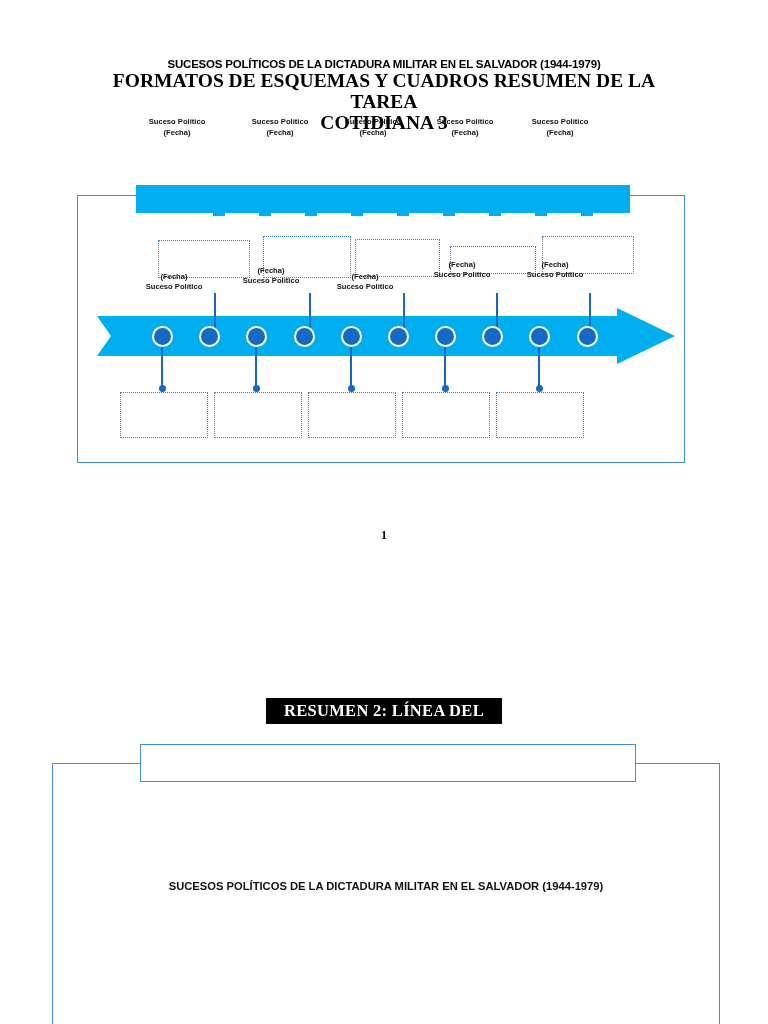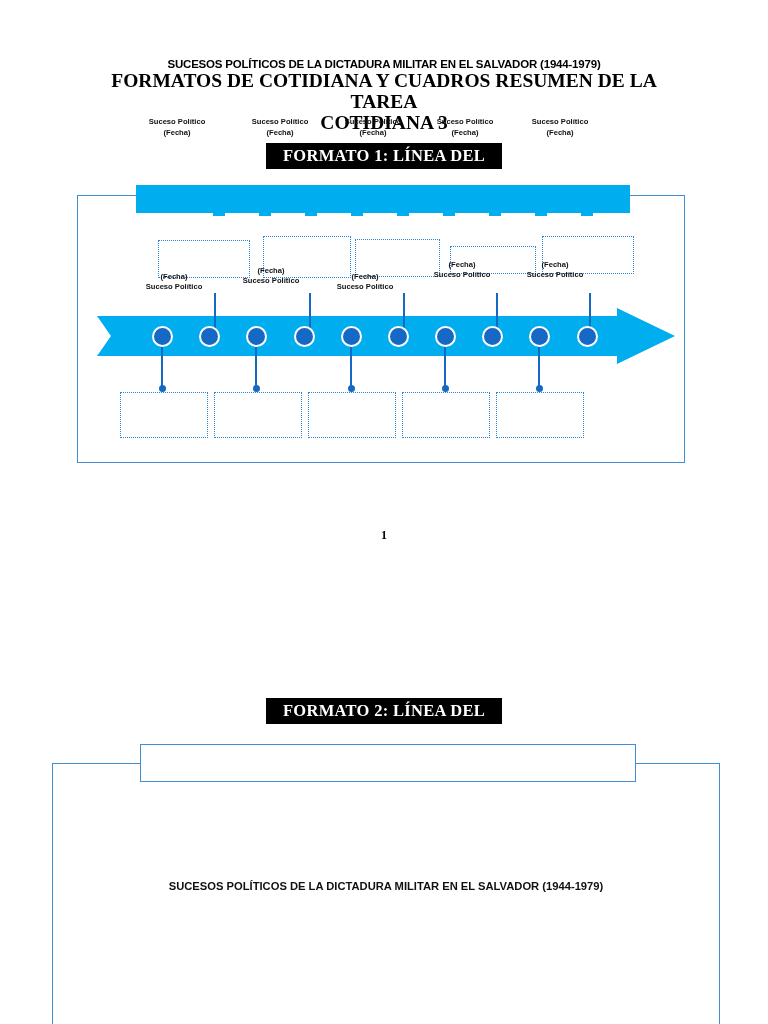--- a/index.html
+++ b/index.html
@@ -155,21 +155,21 @@
   }
 </style>
 </head>
 <body>
 
 <div class="page">
 
   <div class="title-top">SUCESOS POLÍTICOS DE LA DICTADURA MILITAR EN EL SALVADOR (1944-1979)</div>
 
   <div class="title-main">
-    <div>FORMATOS DE COTIDIANA Y CUADROS RESUMEN DE LA TAREA</div>
+    <div>FORMATOS DE ESQUEMAS Y CUADROS RESUMEN DE LA TAREA</div>
     <div>COTIDIANA 3</div>
   </div>
 
   <div class="top-labels">
     <div class="top-label" style="left:-28px;">
       <div>Suceso Político</div>
       <div>(Fecha)</div>
     </div>
     <div class="top-label" style="left:75px;">
       <div>Suceso Político</div>
@@ -182,21 +182,20 @@
     <div class="top-label" style="left:260px;">
       <div>Suceso Político</div>
       <div>(Fecha)</div>
     </div>
     <div class="top-label" style="left:355px;">
       <div>Suceso Político</div>
       <div>(Fecha)</div>
     </div>
   </div>
 
-  <div class="banner" id="banner1">FORMATO 1: LÍNEA DEL</div>
 
   <div class="fmt1-frame"></div>
 
   <div class="fmt1-bar"></div>
   <div class="tick" style="left:213px;"></div>
   <div class="tick" style="left:259px;"></div>
   <div class="tick" style="left:305px;"></div>
   <div class="tick" style="left:351px;"></div>
   <div class="tick" style="left:397px;"></div>
   <div class="tick" style="left:443px;"></div>
@@ -266,20 +265,20 @@
   <div class="node" style="left:577px;top:326px;"></div>
 
   <div class="bottombox" style="left:120px;"></div>
   <div class="bottombox" style="left:214px;"></div>
   <div class="bottombox" style="left:308px;"></div>
   <div class="bottombox" style="left:402px;"></div>
   <div class="bottombox" style="left:496px;"></div>
 
   <div class="pagenum">1</div>
 
-  <div class="banner" id="banner2">FORMATO 2: LÍNEA DEL</div>
+  <div class="banner" id="banner2">RESUMEN 2: LÍNEA DEL</div>
 
   <div class="fmt2-frame"></div>
   <div class="fmt2-topbox"></div>
 
   <div class="fmt2-caption">SUCESOS POLÍTICOS DE LA DICTADURA MILITAR EN EL SALVADOR (1944-1979)</div>
 
 </div>
 
 </body></html>

